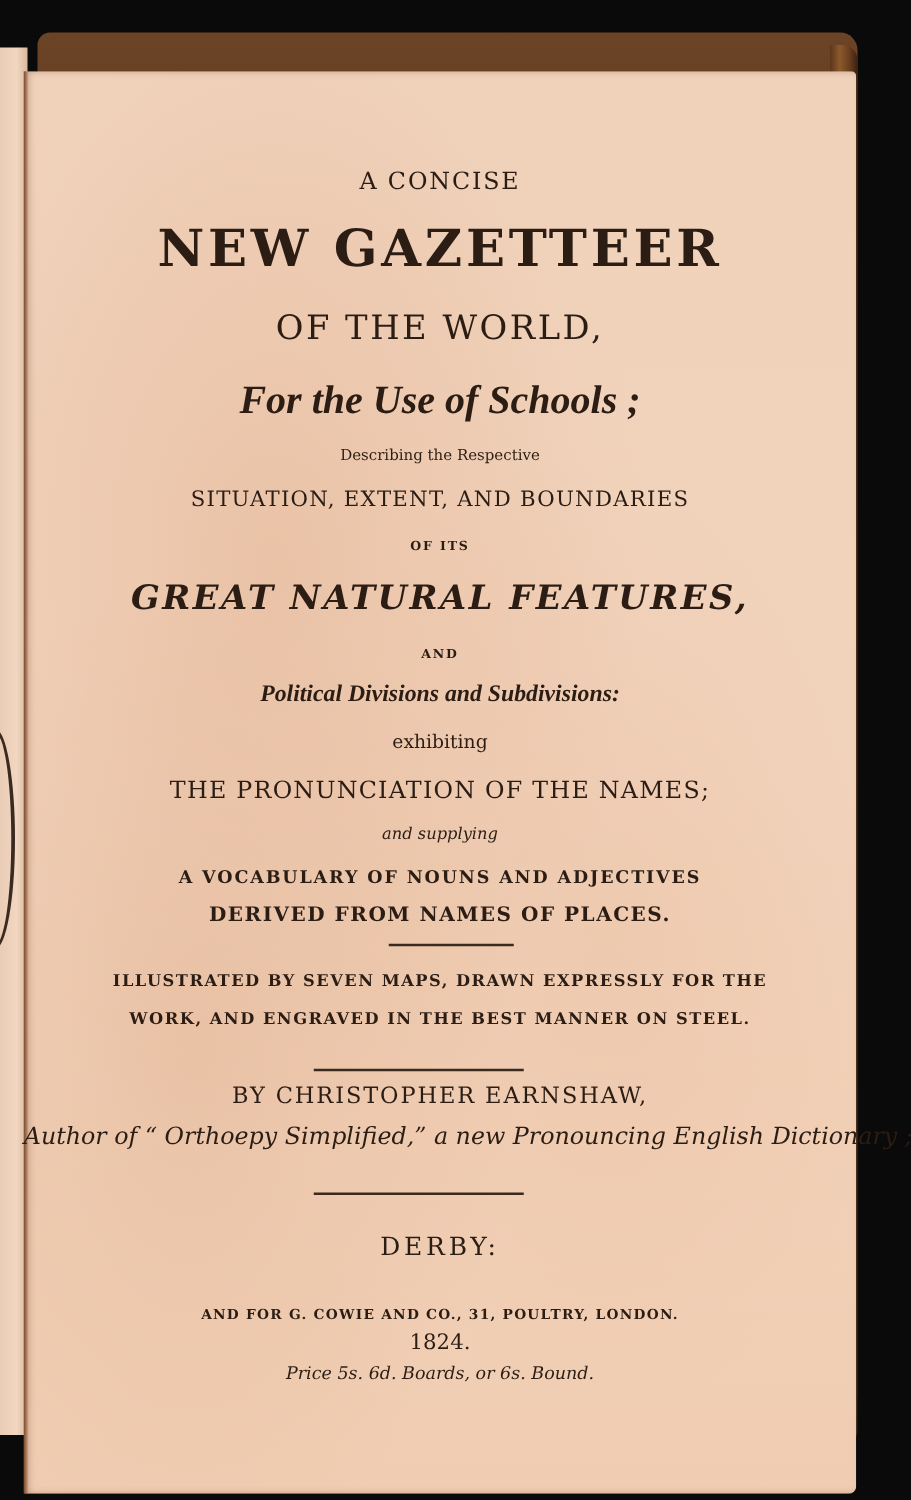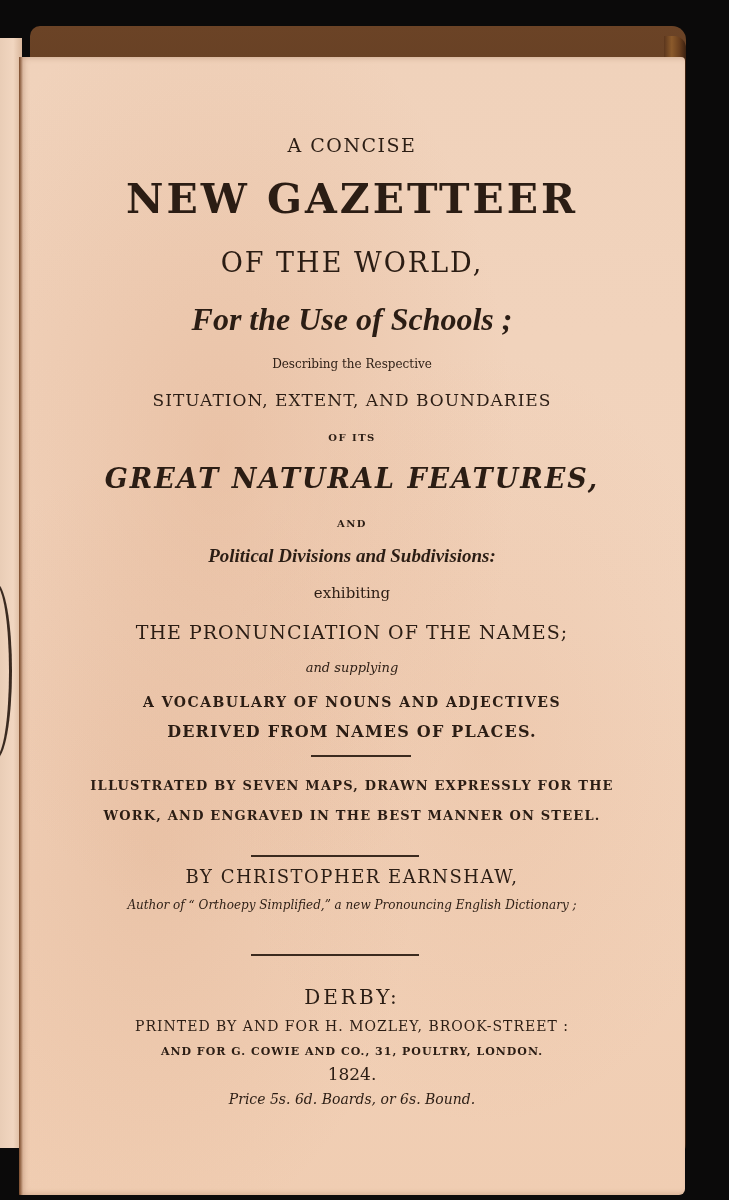--- a/index.html
+++ b/index.html
@@ -93,22 +93,21 @@
   <div class="line sc bold" style="top:665px;font-size:16px;letter-spacing:1.2px;">DERIVED FROM NAMES OF PLACES.</div>
 
   <div class="rule" style="left:292px;top:698px;width:100px;"></div>
 
   <div class="line sc bold" style="top:721px;font-size:13px;letter-spacing:1.2px;">ILLUSTRATED BY SEVEN MAPS, DRAWN EXPRESSLY FOR THE</div>
   <div class="line sc bold" style="top:751px;font-size:13px;letter-spacing:1.2px;">WORK, AND ENGRAVED IN THE BEST MANNER ON STEEL.</div>
 
   <div class="rule" style="left:232px;top:798px;width:168px;"></div>
 
   <div class="line sc" style="top:809px;font-size:18px;letter-spacing:1.5px;">BY CHRISTOPHER EARNSHAW,</div>
-  <div class="line italic" style="top:841px;font-size:12px;">Author of “ Orthoepy Simplified,” a new Pronouncing English Dictionary ;</div>
+  <div class="line italic" style="top:841px;font-size:19px;">Author of “ Orthoepy Simplified,” a new Pronouncing English Dictionary ;</div>
 
   <div class="rule" style="left:232px;top:897px;width:168px;"></div>
 
   <div class="line sc" style="top:928px;font-size:20px;letter-spacing:3px;">DERBY:</div>
-  <div class="line sc" style="top:961px;font-size:14px;letter-spacing:1px;">PRINTED BY AND FOR H. MOZLEY, BROOK-STREET :</div>
   <div class="line sc bold" style="top:988px;font-size:11px;letter-spacing:1px;">AND FOR G. COWIE AND CO., 31, POULTRY, LONDON.</div>
   <div class="line" style="top:1007px;font-size:17px;">1824.</div>
   <div class="line italic" style="top:1034px;font-size:14px;">Price 5s. 6d. Boards, or 6s. Bound.</div>
 </div>
 
 </body></html>

